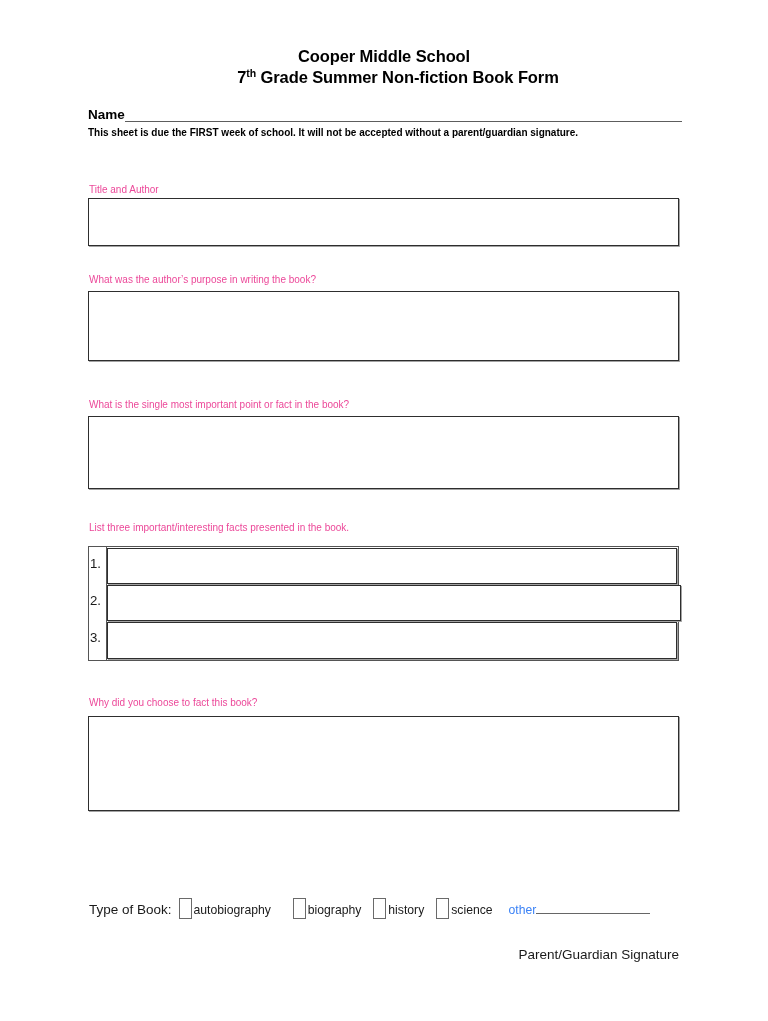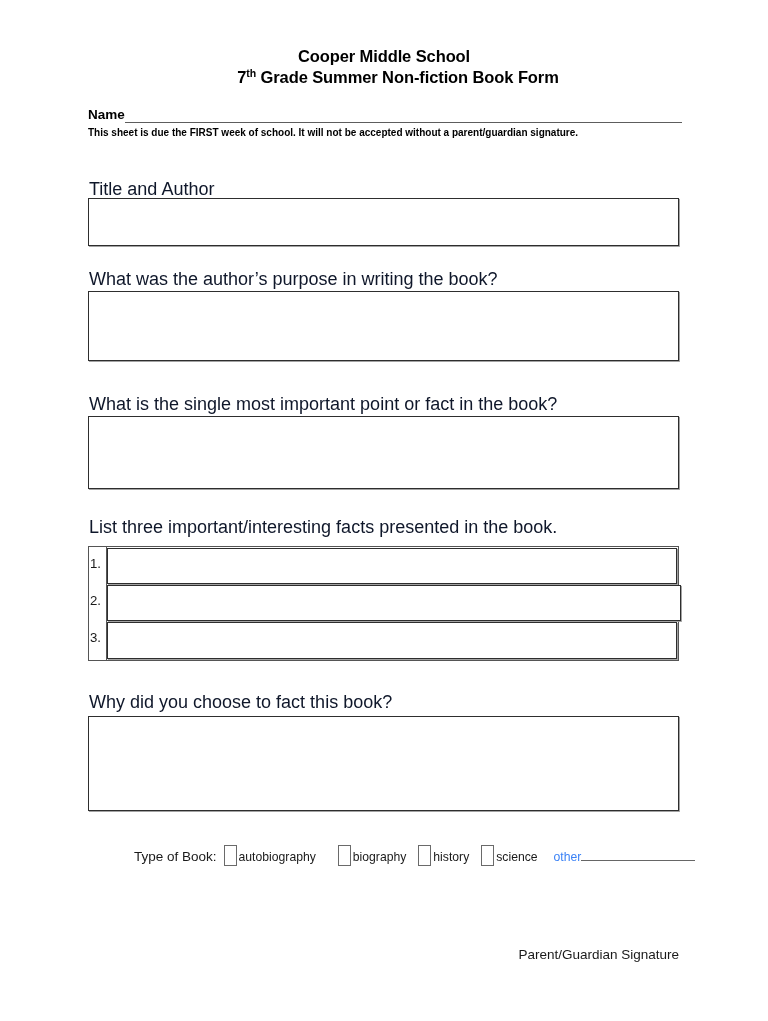--- a/index.html
+++ b/index.html
@@ -53,21 +53,21 @@
     line-height: 0;
   }
 
   
   .name-row {
     position: absolute;
     left: 88px;
     top: 106px;
     width: 594px;
     display: flex;
-    align-items: flex-end;
+    align-items: center;
   }
   .name-label {
     font-size: 13.5px;
     font-weight: bold;
     line-height: 17px;
     white-space: nowrap;
   }
   .name-rule {
     flex: 1;
     border-bottom: 1.2px solid #5d5d5d;
@@ -82,24 +82,24 @@
     width: 580px;
     font-size: 10px;
     font-weight: bold;
     line-height: 18.5px;
   }
 
   
   .q-label {
     position: absolute;
     left: 89px;
-    font-size: 18px;
+    font-size: 10px;
     line-height: 17px;
     white-space: nowrap;
-    color: #0f172a;
+    color: #ec4899;
   }
 
   
   .answer-box {
     position: absolute;
     left: 88px;
     background: #ffffff;
     border: 1.3px solid #2e2e2e;
     box-shadow: 0.9px 0.9px 0 0 #9a9a9a;
     box-sizing: border-box;
@@ -142,27 +142,26 @@
     background: #ffffff;
     border: 1.3px solid #2e2e2e;
     box-shadow: 0.9px 0.9px 0 0 #9a9a9a;
     box-sizing: border-box;
   }
 
   
   .type-row {
     position: absolute;
     left: 89px;
-    top: 840px;
+    top: 893px;
     width: 600px;
     display: flex;
     align-items: baseline;
     font-size: 13.2px;
     color: #1a1a1a;
-    margin-left: 45px;
   }
   .type-label {
     font-size: 13.5px;
     white-space: nowrap;
     margin-right: 7px;
   }
   .checkbox-group {
     display: inline-flex;
     align-items: baseline;
     white-space: nowrap;

